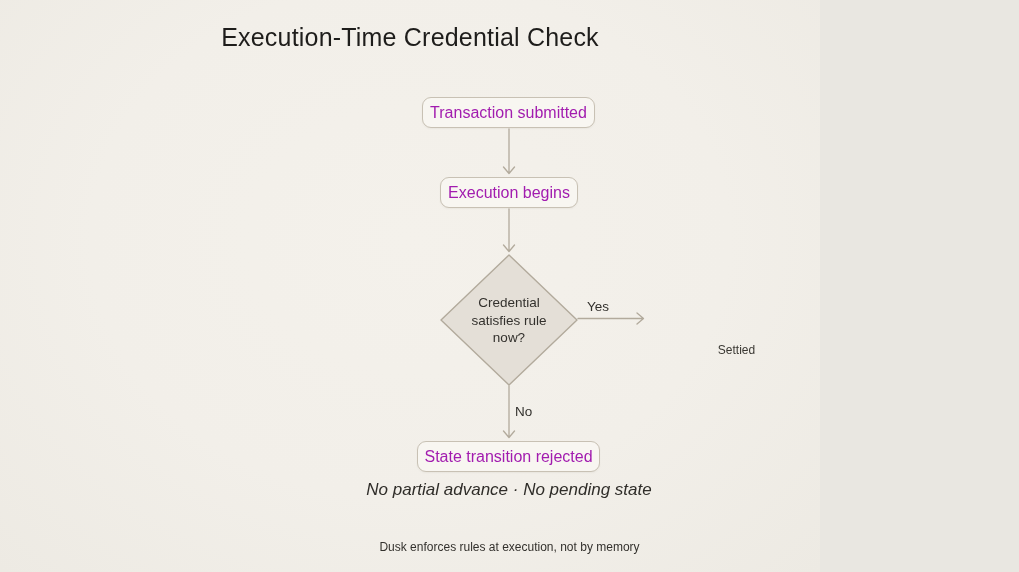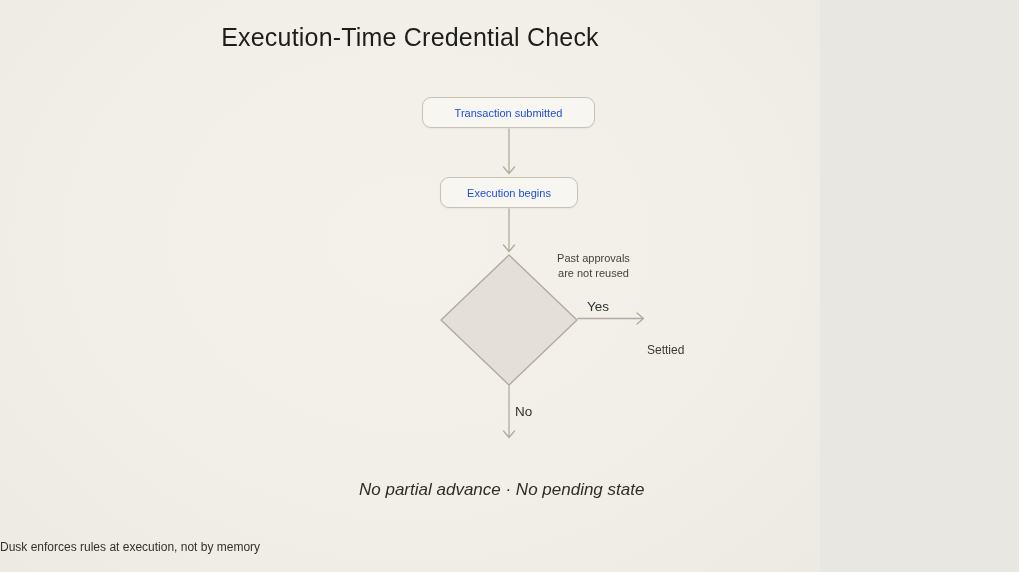--- a/index.html
+++ b/index.html
@@ -33,22 +33,22 @@
   }
   .node {
     position: absolute;
     box-sizing: border-box;
     display: flex;
     align-items: center;
     justify-content: center;
     background: #f8f6f1;
     border: 1px solid #c8c1b4;
     border-radius: 9px;
-    font-size: 11px;
-    color: #1d4ed8;
+    font-size: 16px;
+    color: #a21caf;
     box-shadow: 0 1px 2px rgba(90,80,60,0.06);
     white-space: nowrap;
   }
   .node-transaction { left: 422px; top: 97px;  width: 173px; height: 31px; }
   .node-execution   { left: 440px; top: 177px; width: 138px; height: 31px; }
   .node-applied     { left: 647px; top: 302px; width: 179px; height: 32px; }
   .node-rejected    { left: 417px; top: 441px; width: 183px; height: 31px; }
   .decision-label {
     position: absolute;
     left: 454px; top: 294px;
@@ -70,20 +70,21 @@
   }
   .edge-label {
     position: absolute;
     font-size: 13.5px;
     color: #33312d;
   }
   .edge-label-yes { left: 587px; top: 299px; }
   .edge-label-no  { left: 515px; top: 404px; }
   .caption {
     position: absolute;
+    text-align: center;
     font-size: 12px;
     color: #3a3833;
   }
   .caption-applied  { left: 647px; top: 343px; width: 179px; }
   .caption-rejected { left: 359px; top: 480px; width: 300px; font-size: 17px; color: #2f2d29; font-style: italic; }
   .footer-caption   { left: 0;     top: 540px; width: 1019px; color: #33312d; }
 </style>
 </head>
 <body>
 
@@ -108,29 +109,31 @@
   </svg>
 
   <div class="node node-transaction">
     <span>Transaction submitted</span>
   </div>
 
   <div class="node node-execution">
     <span>Execution begins</span>
   </div>
 
+  <div class="decision-label">Credential satisfies rule now?</div>
 
-  <div class="annotation">Past approvals
-are not reused</div>
 
   <div class="edge-label edge-label-yes">Yes</div>
 
   <div class="edge-label edge-label-no">No</div>
 
 
   <div class="caption caption-applied">Settied</div>
 
+  <div class="node node-rejected">
+    <span>State transition rejected</span>
+  </div>
 
   <div class="caption caption-rejected">No partial advance · No pending state</div>
 
   <div class="caption footer-caption">Dusk enforces rules at execution, not by memory</div>
 
 </div>
 
 </body></html>

